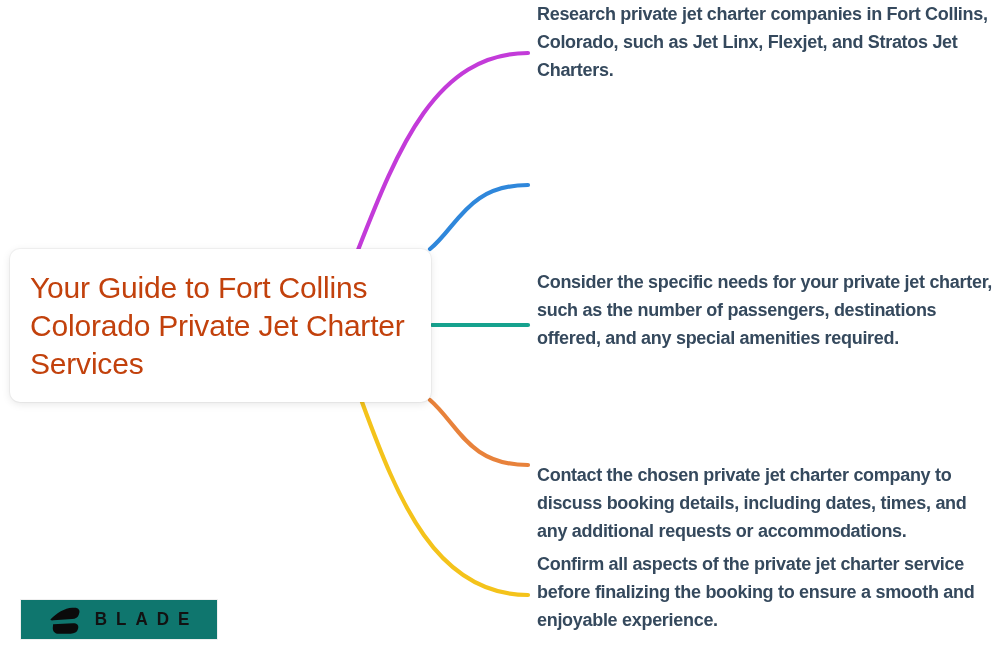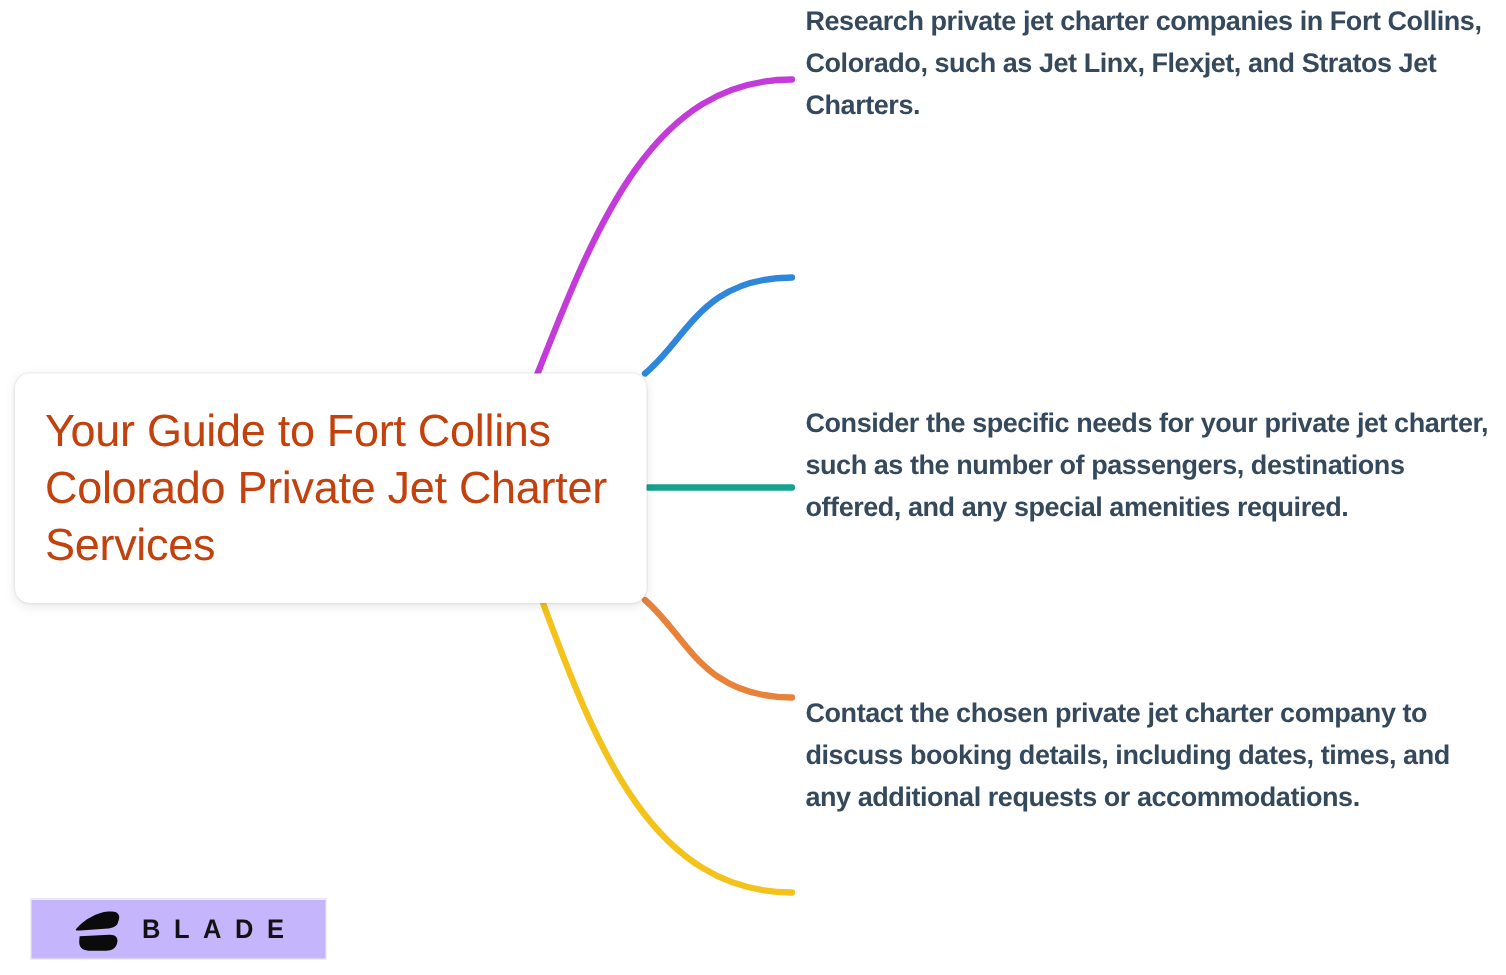--- a/index.html
+++ b/index.html
@@ -28,21 +28,21 @@
     color:#35495d;letter-spacing:-0.3px;
   }
   .branch-1{top:0;}
   .branch-2{top:140px;}
   .branch-3{top:268px;}
   .branch-4{top:424px;margin-top:37px;}
   .branch-5{top:550px;}
 
   .brand-box{
     position:absolute;left:20px;top:599px;width:198px;height:41px;
-    box-sizing:border-box;background:#c4b5fd;border:1px solid #efefef;
+    box-sizing:border-box;background:#0f766e;border:1px solid #efefef;
     display:flex;align-items:center;justify-content:center;gap:14px;
   }
   .brand-icon{width:32px;height:30px;flex:0 0 auto;}
   .brand-word{
     font-size:17px;font-weight:bold;color:#121212;
     letter-spacing:9px;margin-right:-9px;line-height:1;
     transform:scaleY(1.05);
   }
 </style>
 </head>
@@ -62,20 +62,21 @@
     <h1>Your Guide to Fort Collins Colorado Private Jet Charter Services</h1>
   </div>
 
   <div class="branch-text branch-1">Research private jet charter companies in Fort Collins, Colorado, such as Jet Linx, Flexjet, and Stratos Jet Charters.</div>
 
 
   <div class="branch-text branch-3">Consider the specific needs for your private jet charter, such as the number of passengers, destinations offered, and any special amenities required.</div>
 
   <div class="branch-text branch-4">Contact the chosen private jet charter company to discuss booking details, including dates, times, and any additional requests or accommodations.</div>
 
+  <div class="branch-text branch-5">Confirm all aspects of the private jet charter service before finalizing the booking to ensure a smooth and enjoyable experience.</div>
 
   <div class="brand-box">
     <svg class="brand-icon" viewBox="0 0 36 34" aria-hidden="true">
       <path fill="#0b0b0b" d="M2,16 C8,9 18,3.5 26,3 L29,3 C33,3 35,5.5 34.3,8.5 L33.6,11 C32.8,14 30,15.6 26,15.9 L5,17.4 C2,17.6 0.8,17.2 2,16 Z"></path>
       <path fill="#0b0b0b" d="M4.5,21.8 L27,20.6 C31.5,20.5 33.6,22.6 33,26 L32.6,27.6 C31.8,30.8 28.6,32.6 24.5,32.6 L11,32.6 C6.4,32.6 3.8,29.6 4.2,25.4 Z"></path>
     </svg>
     <span class="brand-word">BLADE</span>
   </div>
 
 </div>

